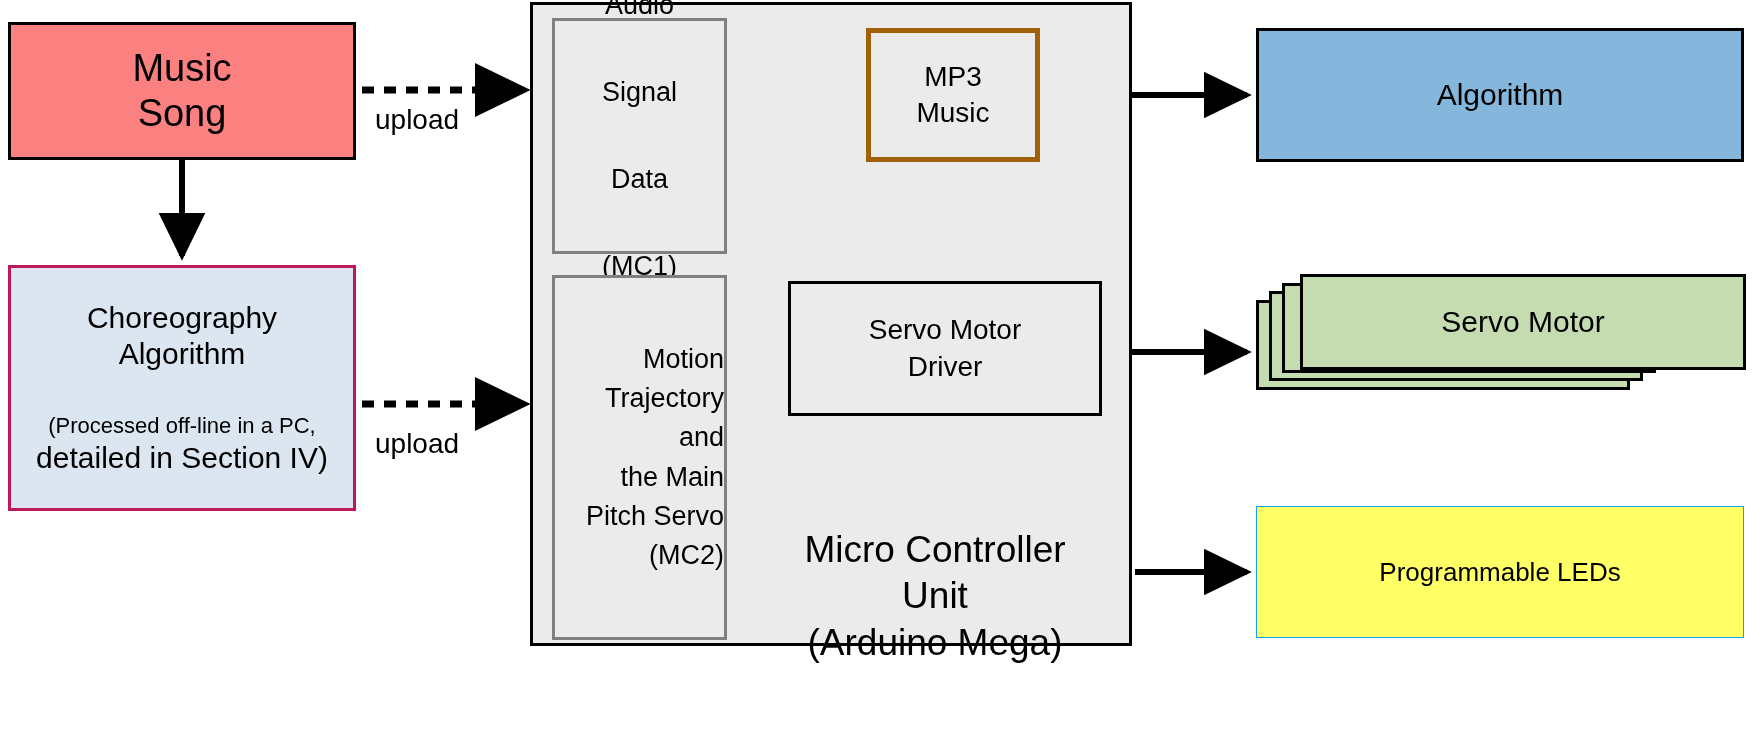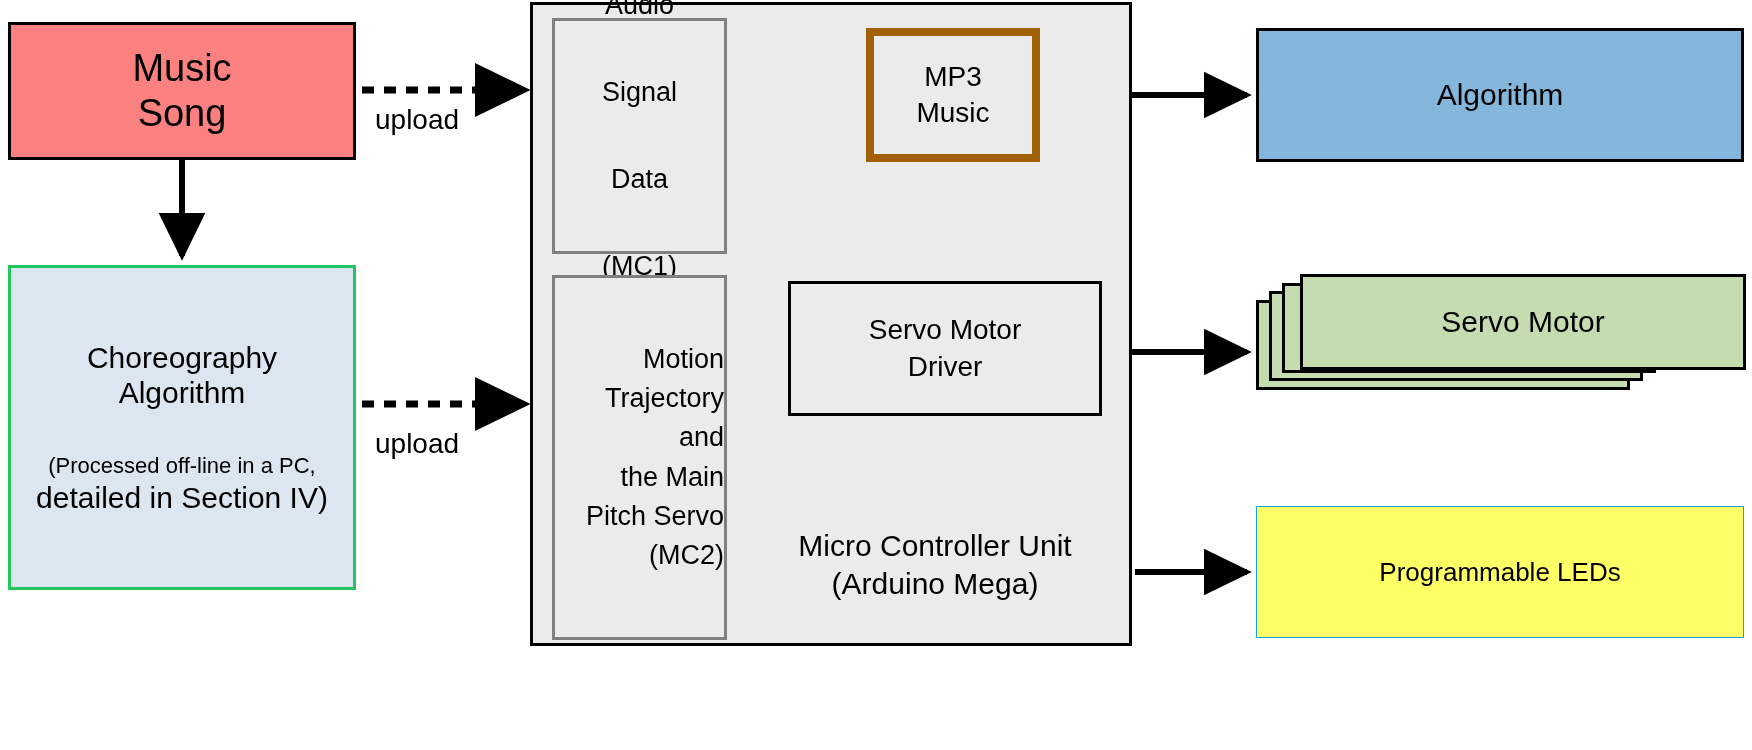--- a/index.html
+++ b/index.html
@@ -18,53 +18,53 @@
   .box .ln{display:block;}
 
   
   #music-song{
     left:8px;top:22px;width:348px;height:138px;
     background:#FB8080;border:3px solid #000000;
     font-size:38px;
     align-items:center;
   }
   #choreography{
-    left:8px;top:265px;width:348px;height:325px;
-    background:#DCE6F1;border:3px solid #22c55e;
+    left:8px;top:265px;width:348px;height:246px;
+    background:#DCE6F1;border:3px solid #be185d;
     font-size:30px;
   }
   #choreography .sub{
     font-size:22px;margin-top:40px;line-height:1.32;
   }
 
   
   #mcu{
     left:530px;top:2px;width:602px;height:644px;
     background:#EBEBEB;border:3px solid #000000;
   }
   #mcu-label{
     position:absolute;left:770px;top:527px;width:330px;
-    text-align:center;font-size:30px;line-height:1.25;
+    text-align:center;font-size:37px;line-height:1.25;
   }
 
   
   #mc1{
     left:552px;top:18px;width:175px;height:236px;
     background:#EBEBEB;border:3px solid #808080;
     font-size:27px;line-height:1.45;gap:48px;
   }
   #mc2{
     left:552px;top:275px;width:175px;height:365px;
     background:#EBEBEB;border:3px solid #808080;
     font-size:27px;line-height:1.45;align-items:flex-end;
   }
 
   #mp3{
     left:866px;top:28px;width:174px;height:134px;
-    background:#EBEBEB;border:8px solid #a16207;
+    background:#EBEBEB;border:5px solid #a16207;
     font-size:28px;line-height:1.3;
   }
   #servo-driver{
     left:788px;top:281px;width:314px;height:135px;
     background:#EBEBEB;border:3px solid #000000;
     font-size:28px;line-height:1.3;
   }
 
   
   #speakers{

